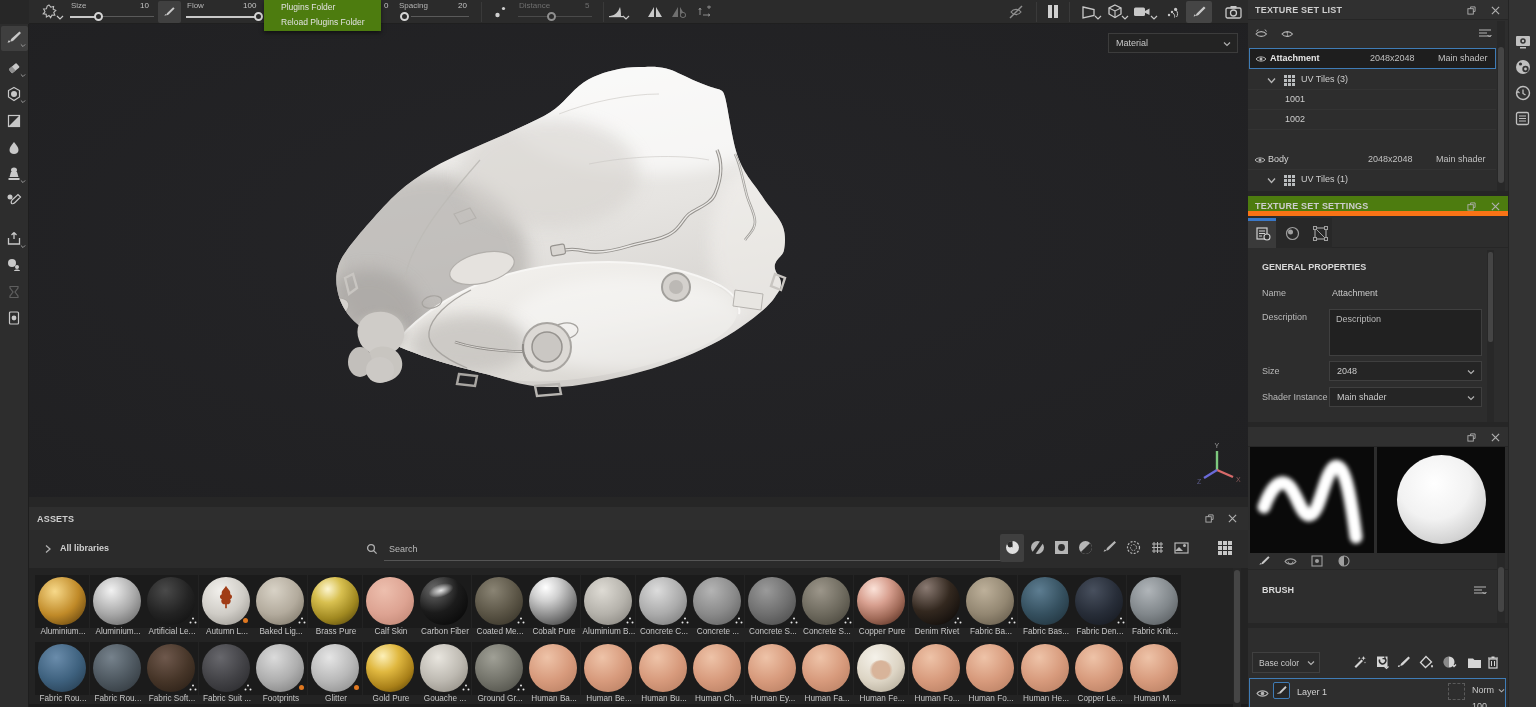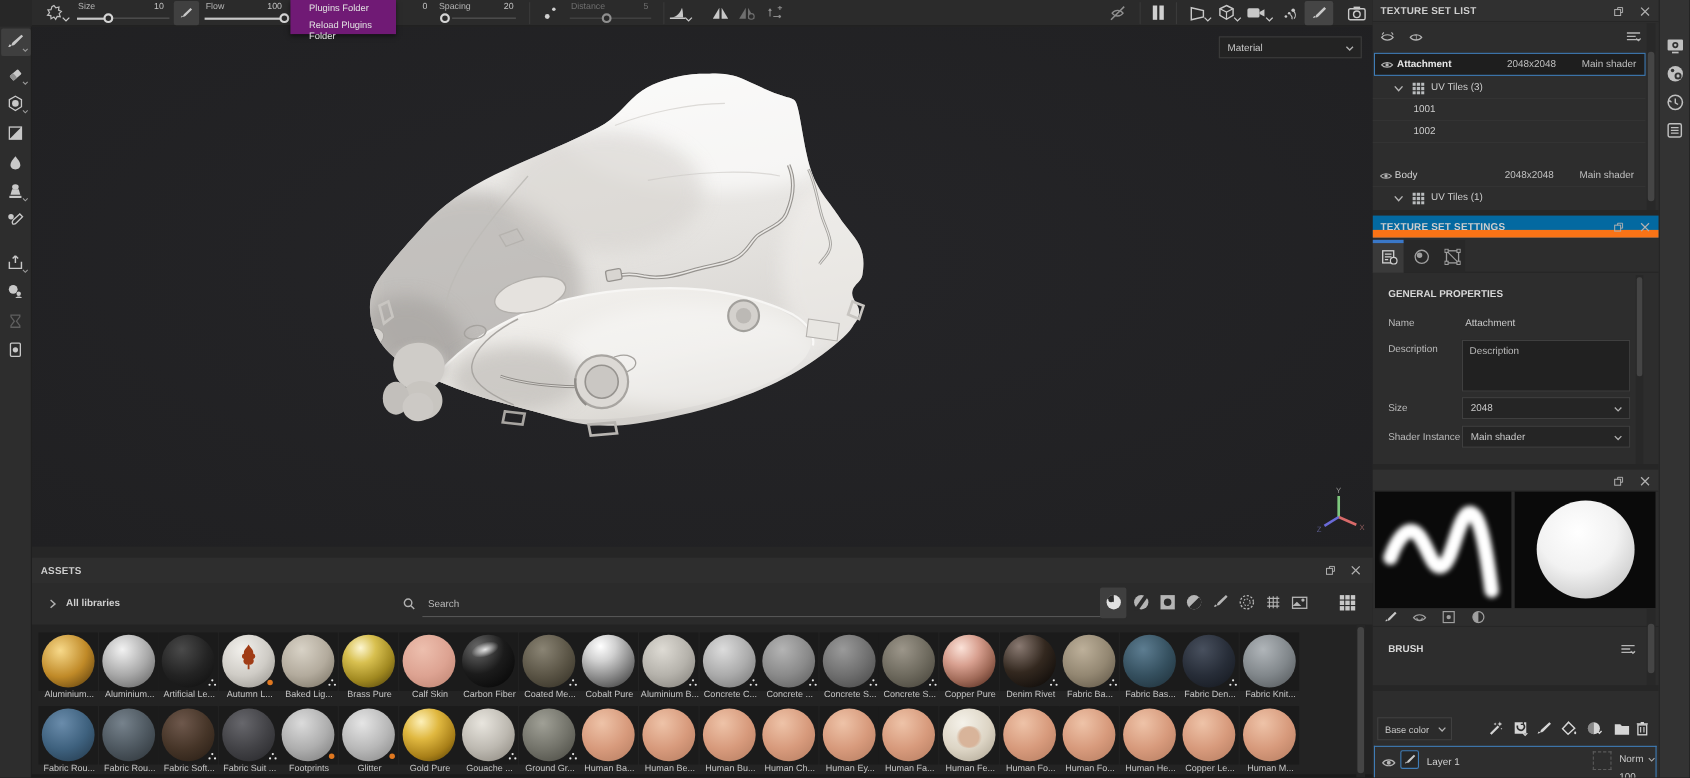--- a/index.html
+++ b/index.html
@@ -315,21 +315,21 @@
       </svg>
     <svg width="16" height="16" viewBox="0 0 16 16" style="position:absolute;left:6px;top:260px">
         <path d="M4 2.5 L12 2.5 L12 4 L9 8 L12 12 L12 13.5 L4 13.5 L4 12 L7 8 L4 4 Z" fill="none" stroke="#5f5f5f" stroke-width="1.2"></path>
       </svg>
     <svg width="16" height="16" viewBox="0 0 16 16" style="position:absolute;left:6px;top:286px">
         <rect x="3.5" y="2" width="9" height="12" rx="1" fill="none" stroke="#c8c8c8" stroke-width="1.2"></rect>
         <circle cx="8" cy="8" r="2.4" fill="#c8c8c8"></circle>
       </svg>
   </div>
 
-  <div class="abs" style="left:264px;top:0px;width:96px;height:31px;background:#701a75;box-shadow:0 2px 4px rgba(0,0,0,0.5);z-index:50;">
+  <div class="abs" style="left:264px;top:0px;width:117px;height:31px;background:#4d7c0f;box-shadow:0 2px 4px rgba(0,0,0,0.5);z-index:50;">
     <div style="position:absolute;left:17px;top:2px;font-size:8.5px;color:#e2e2e2;">Plugins Folder</div>
     <div style="position:absolute;left:17px;top:17px;font-size:8.5px;color:#e2e2e2;">Reload Plugins Folder</div>
   </div>
 
   <div class="abs" style="left:29px;top:497px;width:1219px;height:210px;background:#262626;">
 
     <div class="abs" style="left:0;top:33px;width:1219px;height:38px;background:#2b2b2b;">
       <svg width="8" height="10" viewBox="0 0 8 10" style="position:absolute;left:15px;top:14px">
           <path d="M2 1.5 L6 5 L2 8.5" fill="none" stroke="#b0b0b0" stroke-width="1.3"></path>
         </svg>
@@ -726,21 +726,21 @@
             <rect x="4" y="8" width="3" height="3"></rect>
             <rect x="8" y="8" width="3" height="3"></rect>
           </g>
         </svg>
         <span style="position:absolute;left:53px;top:4px;font-size:9px;color:#cdcdcd;">UV Tiles (1)</span>
       </div>
     <div style="position:absolute;left:249px;top:21px;width:8px;height:170px;background:#282828;">
         <div style="position:absolute;left:1px;top:26px;width:6px;height:136px;background:#454545;border-radius:3px;"></div>
       </div>
     <div style="position:absolute;left:0;top:191px;width:260px;height:5px;background:#262626;"></div>
-    <div style="position:absolute;left:0;top:196px;width:260px;height:20px;background:#0369a1;border-bottom:7px solid #f97316;">
+    <div style="position:absolute;left:0;top:196px;width:260px;height:20px;background:#4d7c0f;border-bottom:5px solid #f97316;">
         <span class="hdr" style="position:absolute;left:7px;top:5px;">TEXTURE SET SETTINGS</span>
         <svg width="9" height="9" viewBox="0 0 10 10" style="position:absolute;left:219px;top:6px">
           <rect x="1" y="3" width="6" height="6" fill="none" stroke="#b0b0b0"></rect>
           <path d="M4 3 V1 H9 V6 H7" fill="none" stroke="#b0b0b0"></path>
         </svg>
         <svg width="9" height="9" viewBox="0 0 10 10" style="position:absolute;left:243px;top:6px">
           <path d="M1 1 L9 9 M9 1 L1 9" stroke="#b0b0b0" stroke-width="1.3"></path>
         </svg>
       </div>
     <div style="position:absolute;left:0;top:217px;width:260px;height:31px;background:#2d2d2d;border-bottom:1px solid #262626;">

